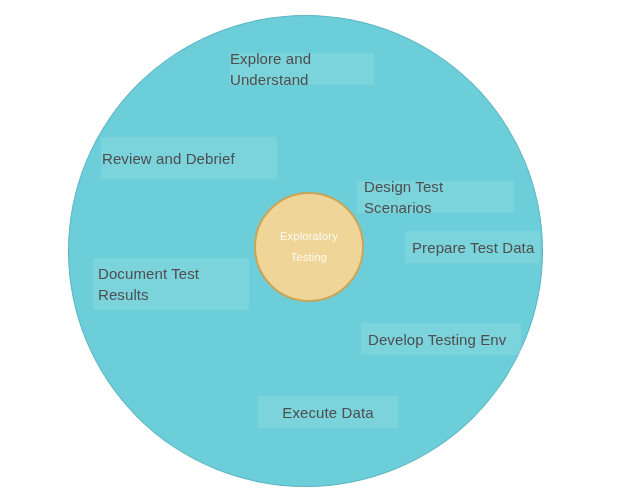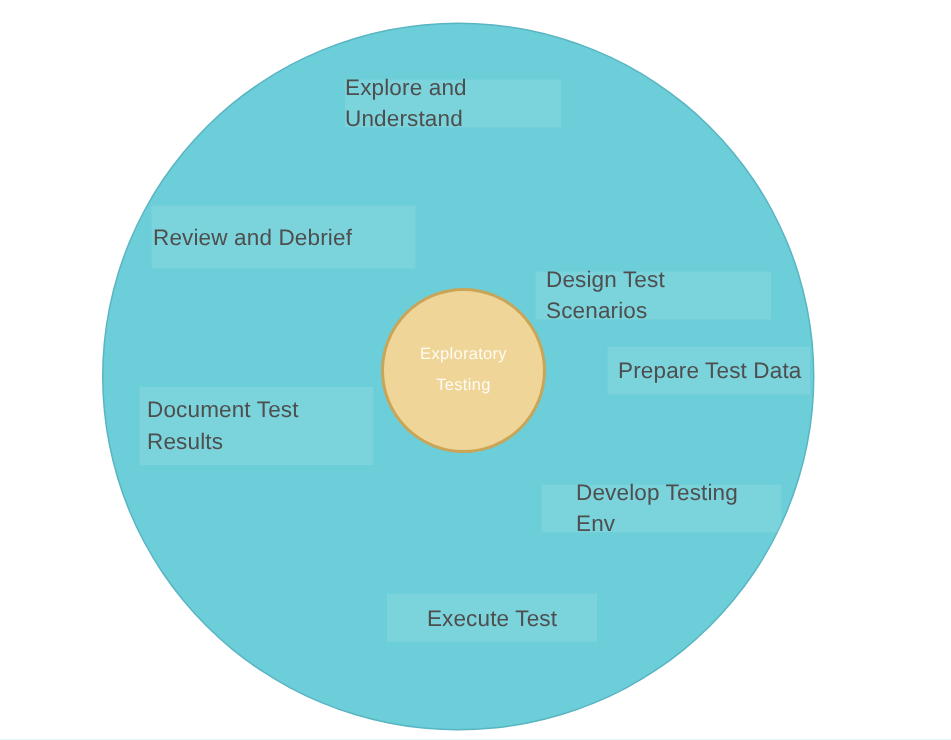--- a/index.html
+++ b/index.html
@@ -45,21 +45,21 @@
     line-height: 21px;
     white-space: pre-line;
     letter-spacing: 0.1px;
   }
   .step-explore   { left: 230px; top: 53px;  width: 144px; height: 32px; justify-content: center; text-align: left; }
   .step-review    { left: 101px; top: 137px; width: 176px; height: 42px; padding-left: 1px; }
   .step-design    { left: 357px; top: 137px; width: 157px; height: 32px; padding-left: 7px; margin-top: 44px; }
   .step-document  { left: 93px;  top: 230px; width: 156px; height: 52px; padding-left: 5px; margin-top: 28px; }
   .step-prepare   { left: 405px; top: 231px; width: 135px; height: 32px; padding-left: 7px; }
   .step-observe   { left: 109px; top: 323px; width: 123px; height: 52px; padding-left: 8px; }
-  .step-develop   { left: 361px; top: 323px; width: 160px; height: 32px; padding-left: 23px; }
+  .step-develop   { left: 361px; top: 323px; width: 160px; height: 32px; padding-left: 7px; }
   .step-execute   { left: 258px; top: 396px; width: 140px; height: 32px; justify-content: center; text-align: center; }
 
   .center-circle {
     position: absolute;
     left: 254px;
     top: 192px;
     width: 110px;
     height: 110px;
     border-radius: 50%;
     background: var(--center-circle-fill);
@@ -85,21 +85,21 @@
   <div class="outer-circle"></div>
 
   <div class="step step-explore">Explore and Understand</div>
 
   <div class="step step-design">Design Test Scenarios</div>
 
   <div class="step step-prepare">Prepare Test Data</div>
 
   <div class="step step-develop">Develop Testing Env</div>
 
-  <div class="step step-execute">Execute Test</div>
+  <div class="step step-execute">Execute Data</div>
 
 
   <div class="step step-document">Document Test
 Results</div>
 
   <div class="step step-review">Review and Debrief</div>
 
   <div class="center-circle">
     <div class="center-label">Exploratory
 Testing</div>

